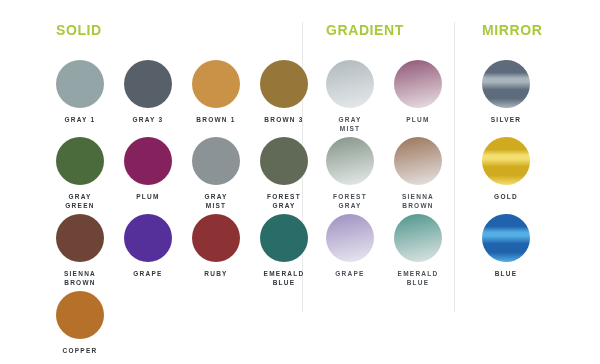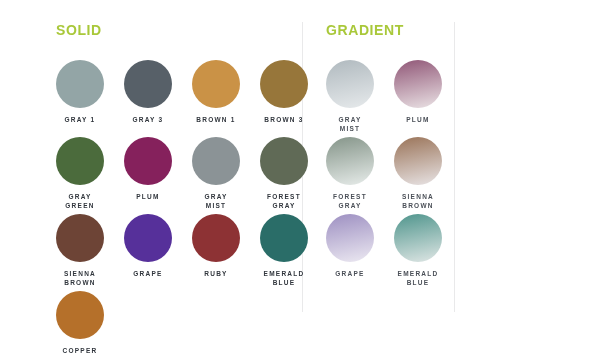--- a/index.html
+++ b/index.html
@@ -177,14 +177,31 @@
           <div class="swatch-label">GRAPE</div>
         </div>
         <div class="swatch-cell" style="left: 58px; top: 176px;">
           <div class="swatch" style="background: linear-gradient(168deg, rgb(90, 155, 147) 0%, rgb(90, 155, 147) 8%, rgb(212, 224, 222) 92%, rgb(212, 224, 222) 100%);"></div>
           <div class="swatch-label">EMERALD
 BLUE</div>
         </div>
       </div>
   </div>
 
+  <div class="section" id="sec-mirror">
+    <div class="section-title">MIRROR</div>
+    <div class="grid">
+        <div class="swatch-cell" style="left: -10px; top: 22px;">
+          <div class="swatch" style="background: linear-gradient(rgb(93, 107, 124) 0%, rgb(93, 107, 124) 26%, rgb(169, 180, 189) 38%, rgb(169, 180, 189) 46%, rgb(93, 107, 124) 62%, rgb(93, 107, 124) 80%, rgb(169, 180, 189) 100%);"></div>
+          <div class="swatch-label">SILVER</div>
+        </div>
+        <div class="swatch-cell" style="left: -10px; top: 99px;">
+          <div class="swatch" style="background: linear-gradient(rgb(209, 171, 31) 0%, rgb(209, 171, 31) 26%, rgb(243, 223, 112) 38%, rgb(243, 223, 112) 46%, rgb(209, 171, 31) 62%, rgb(209, 171, 31) 80%, rgb(243, 223, 112) 100%);"></div>
+          <div class="swatch-label">GOLD</div>
+        </div>
+        <div class="swatch-cell" style="left: -10px; top: 176px;">
+          <div class="swatch" style="background: linear-gradient(rgb(31, 99, 173) 0%, rgb(31, 99, 173) 26%, rgb(84, 174, 228) 38%, rgb(84, 174, 228) 46%, rgb(31, 99, 173) 62%, rgb(31, 99, 173) 80%, rgb(84, 174, 228) 100%);"></div>
+          <div class="swatch-label">BLUE</div>
+        </div>
+      </div>
+  </div>
 
 </div>
 
 </body></html>

